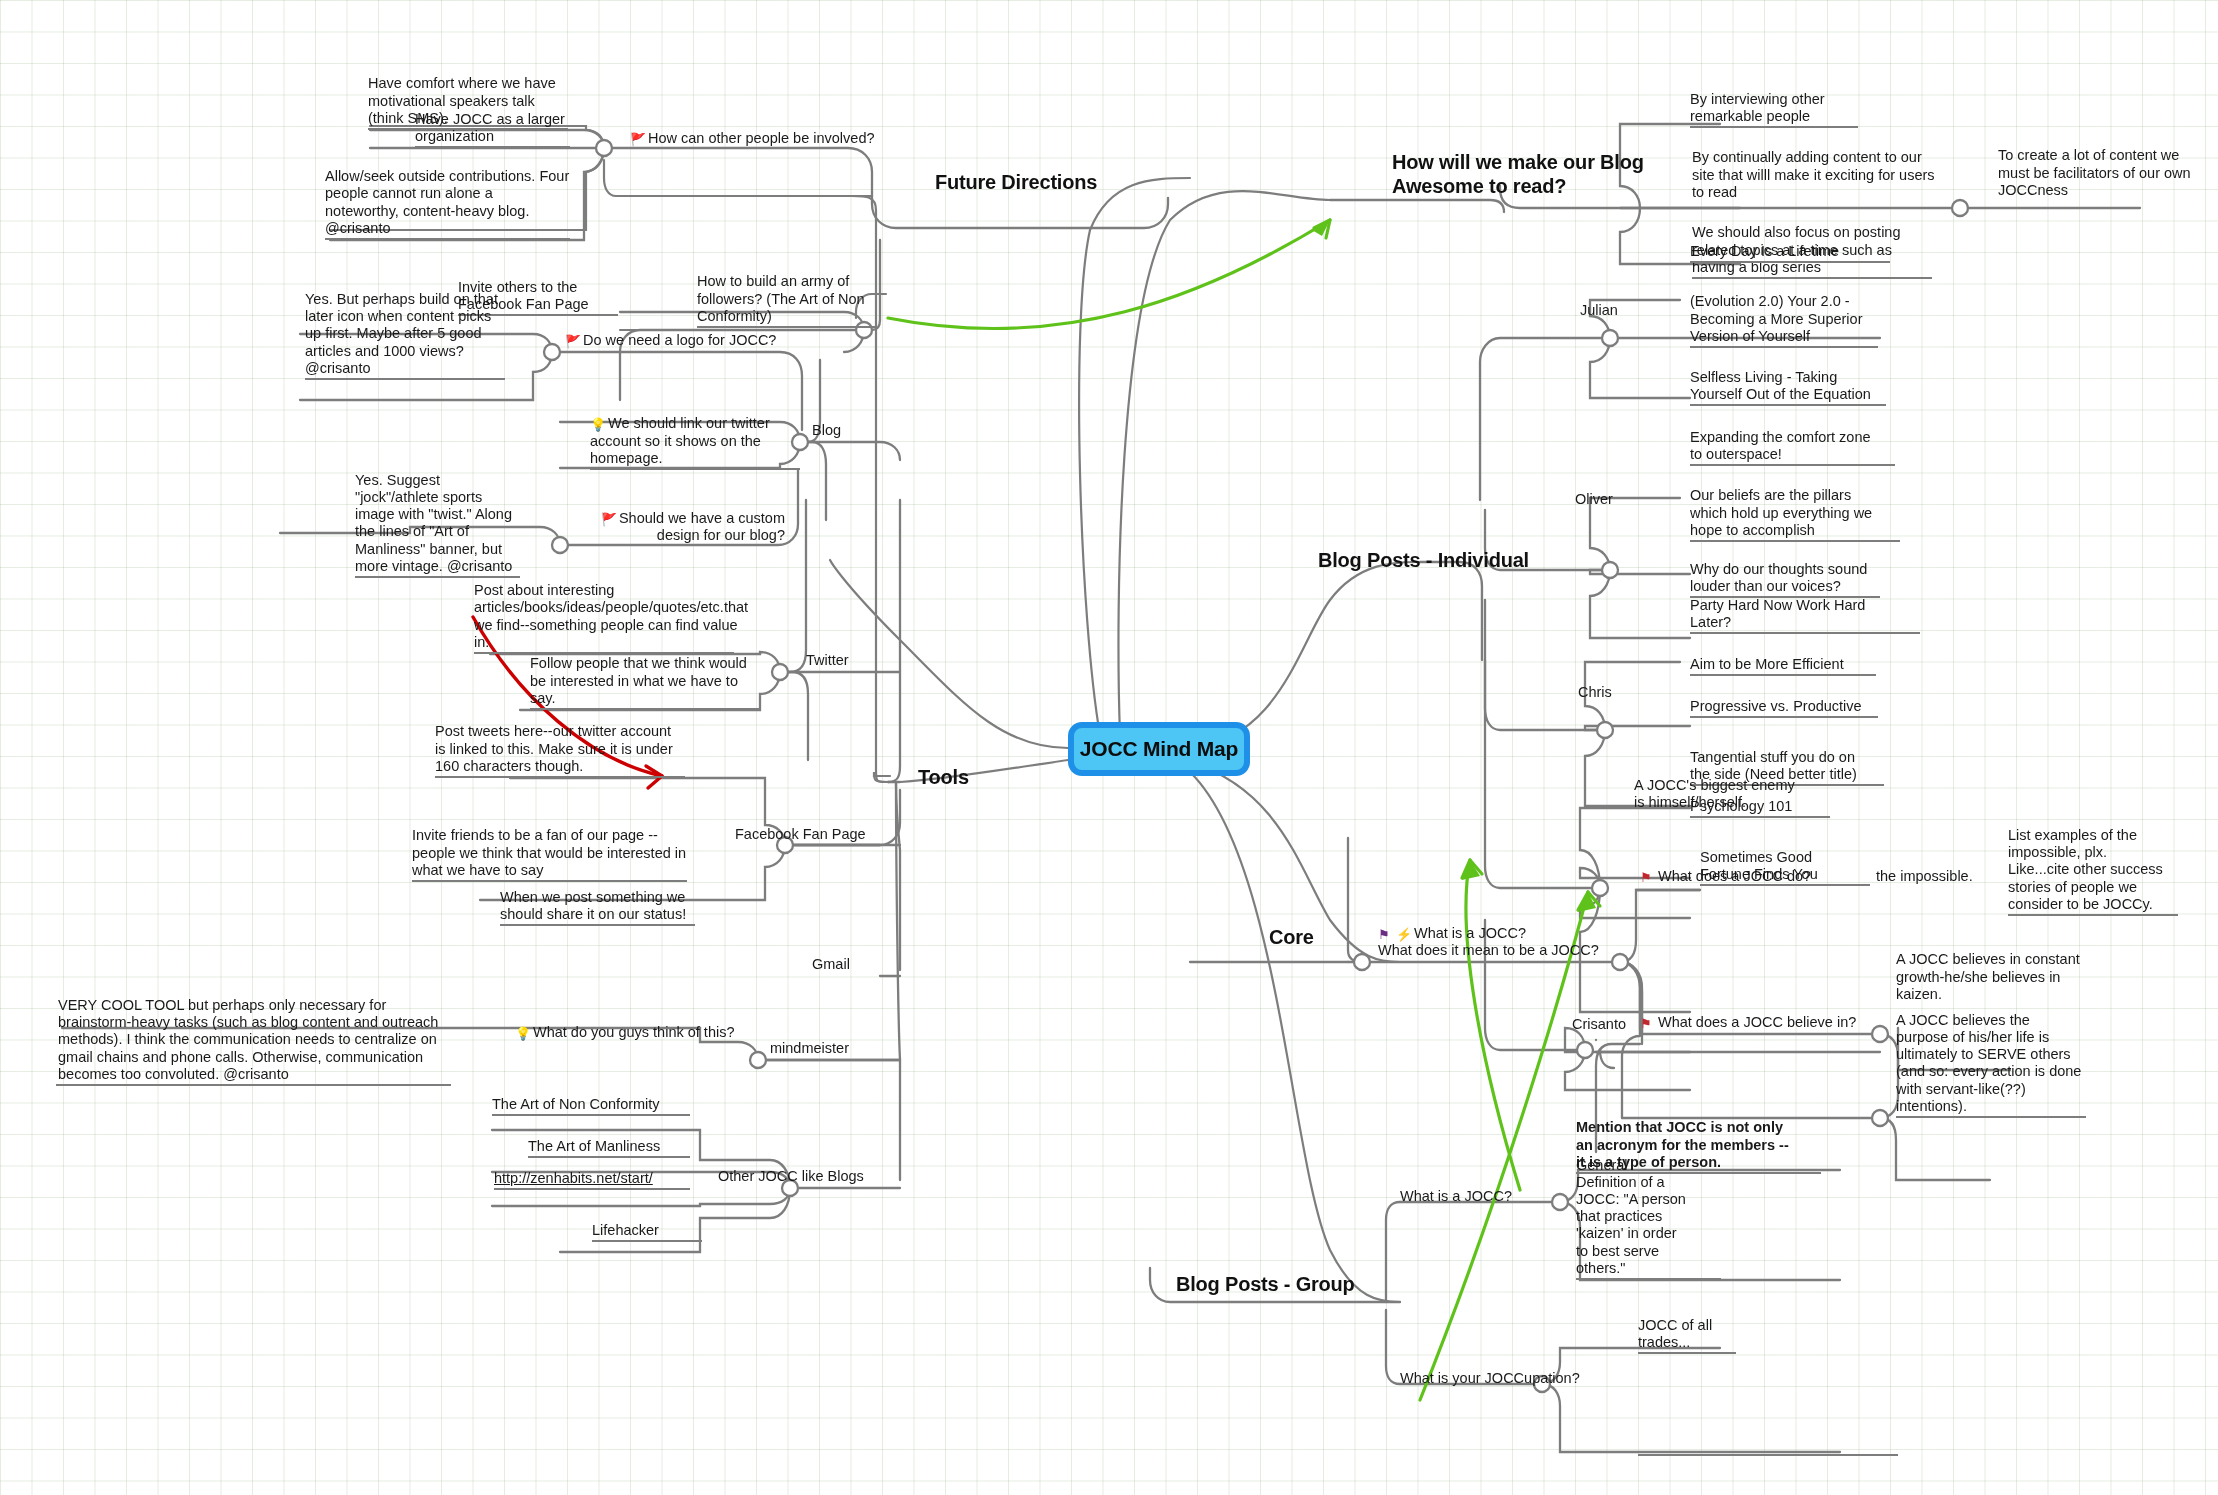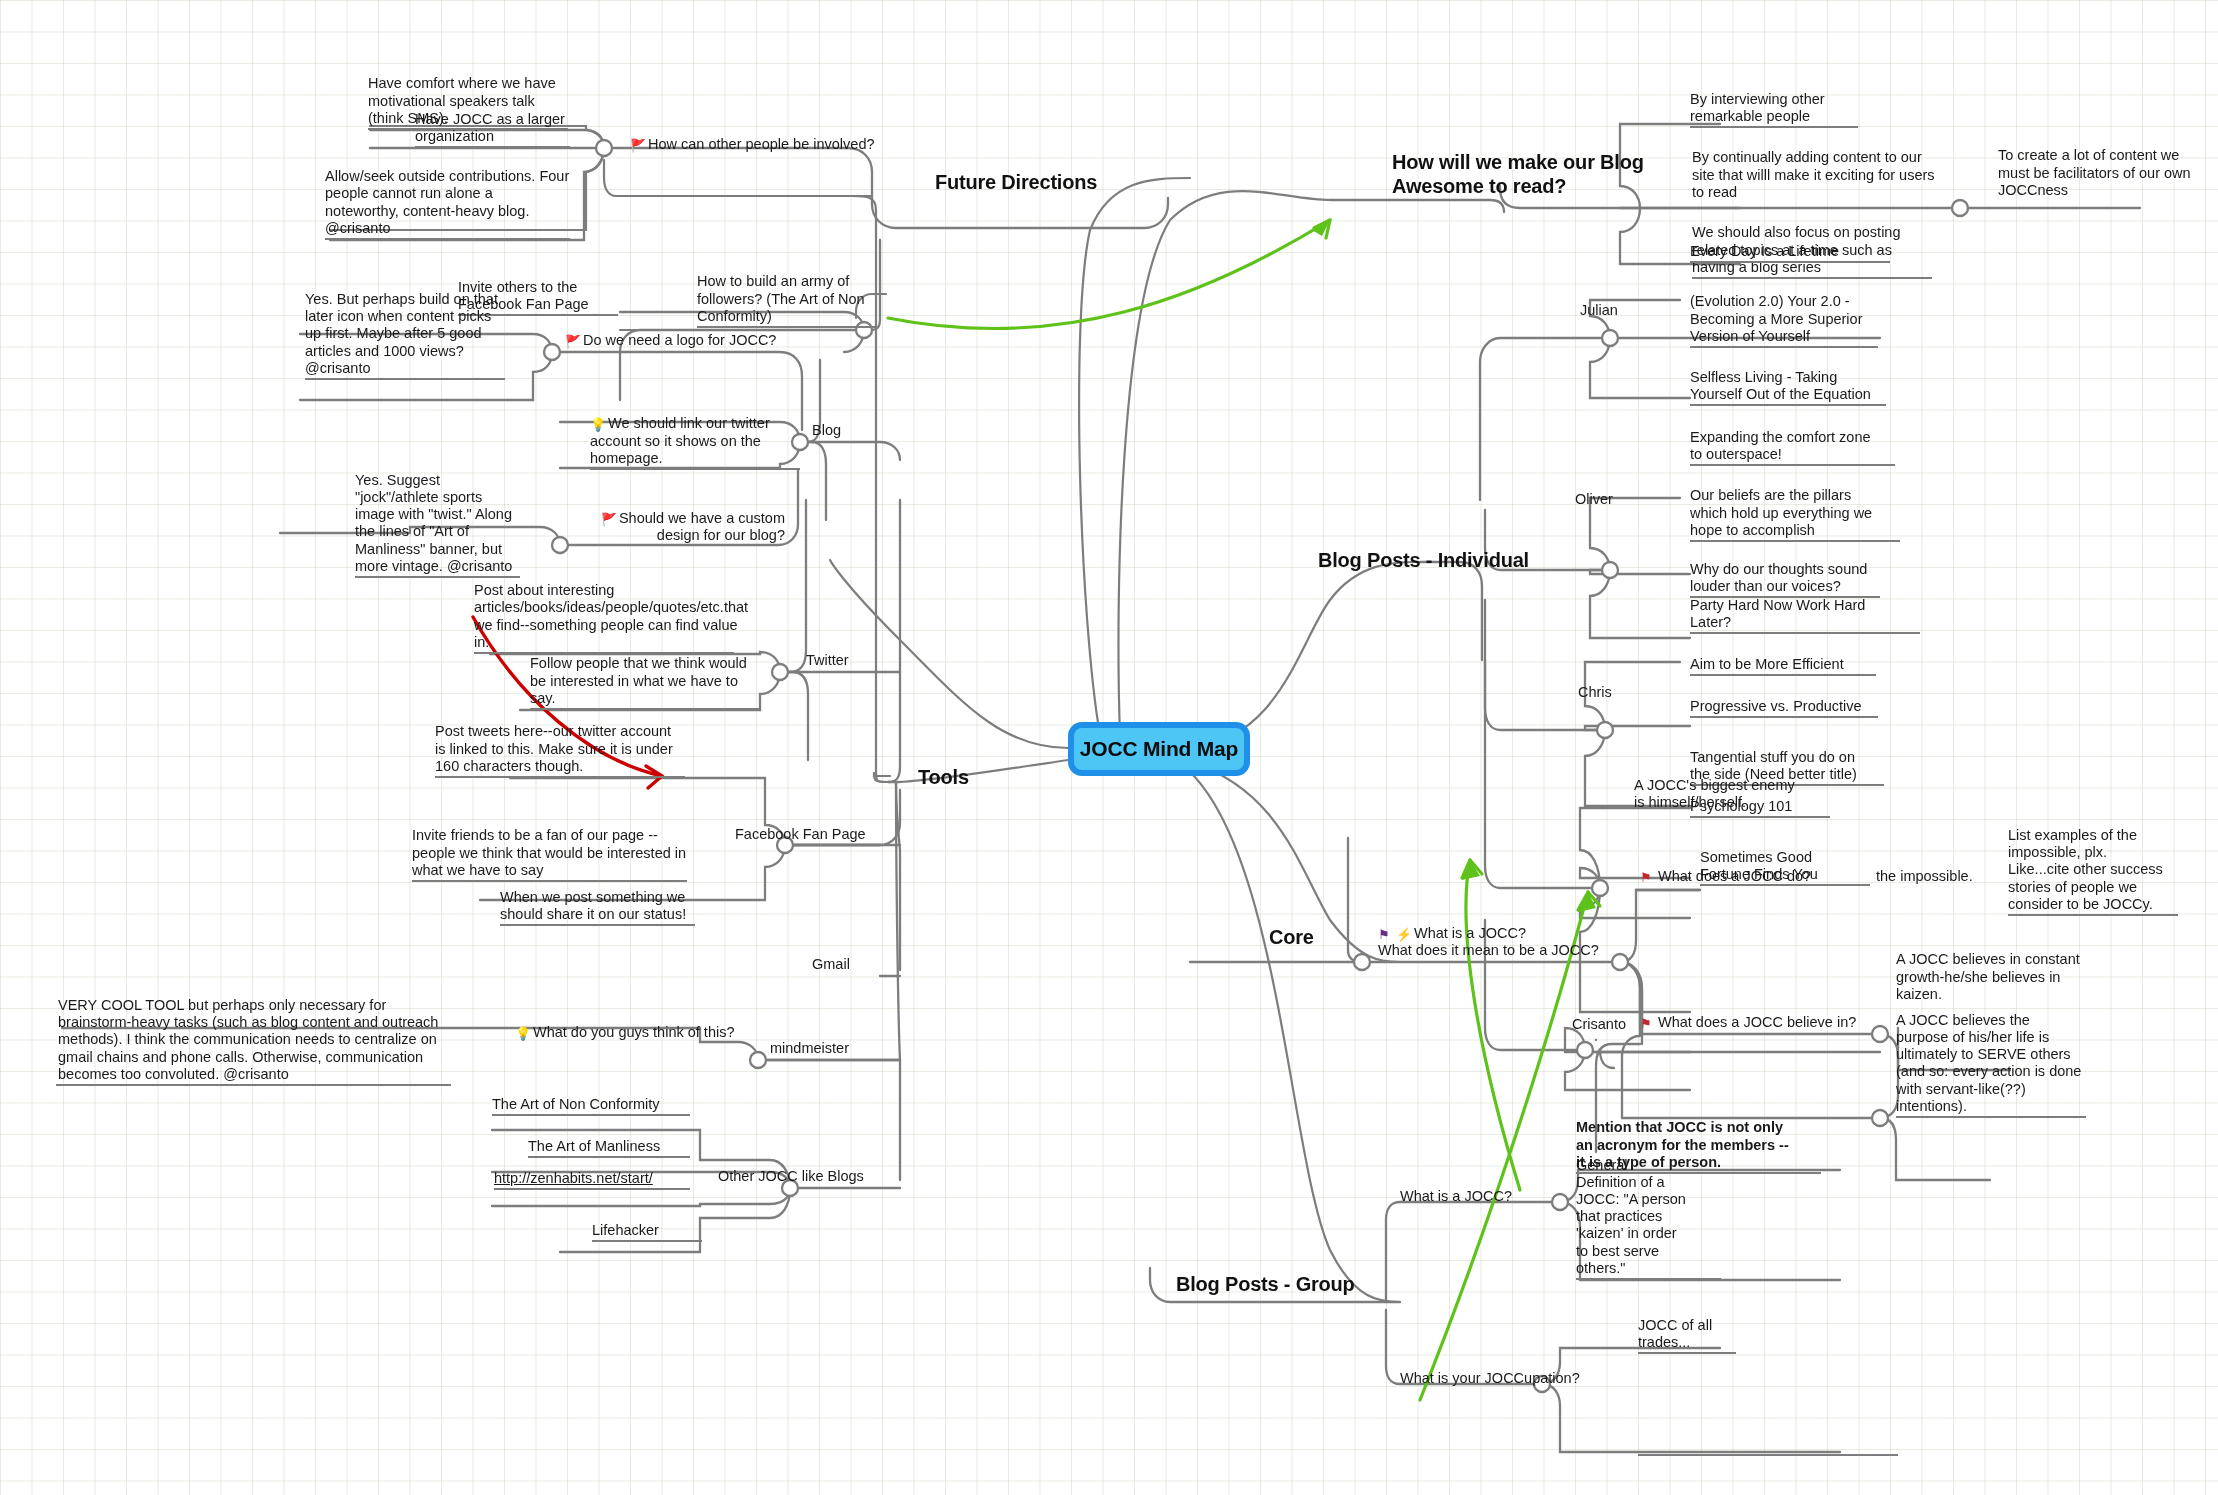--- a/index.html
+++ b/index.html
@@ -251,21 +251,21 @@
 </div>
 
 <div class="mainlabel" style="left:927px;top:170px;margin-left:8px;">Future Directions</div>
 <div class="mainlabel" style="left:918px;top:765px;">Tools</div>
 <div class="mainlabel" style="left:1269px;top:925px;">Core</div>
 <div class="mainlabel" style="left:1176px;top:1272px;">Blog Posts - Group</div>
 <div class="mainlabel" style="left:1318px;top:548px;">Blog Posts - Individual</div>
 <div class="mainlabel" style="left:1392px;top:150px;width:260px;">How will we make our Blog
 Awesome to read?</div>
 
-<div class="node" style="left:630px;top:134px;width:260px;height:22px;padding-left:44px;">
+<div class="node" style="left:630px;top:128px;width:260px;height:22px;padding-left:44px;">
   <div class="txt"><span class="ic">🚩</span><span>How can other people be involved?</span></div>
 </div>
 <div class="node r" style="left:368px;top:50px;width:200px;height:80px;">
   <div class="txt" style="left:0;right:auto;">Have comfort where we have motivational speakers talk (think SMS).</div>
   <div class="rule" style="width:200px;"></div>
 </div>
 <div class="node" style="left:415px;top:88px;width:155px;height:60px;">
   <div class="txt">Have JOCC as a larger organization</div>
   <div class="rule" style="width:155px;"></div>
 </div>

